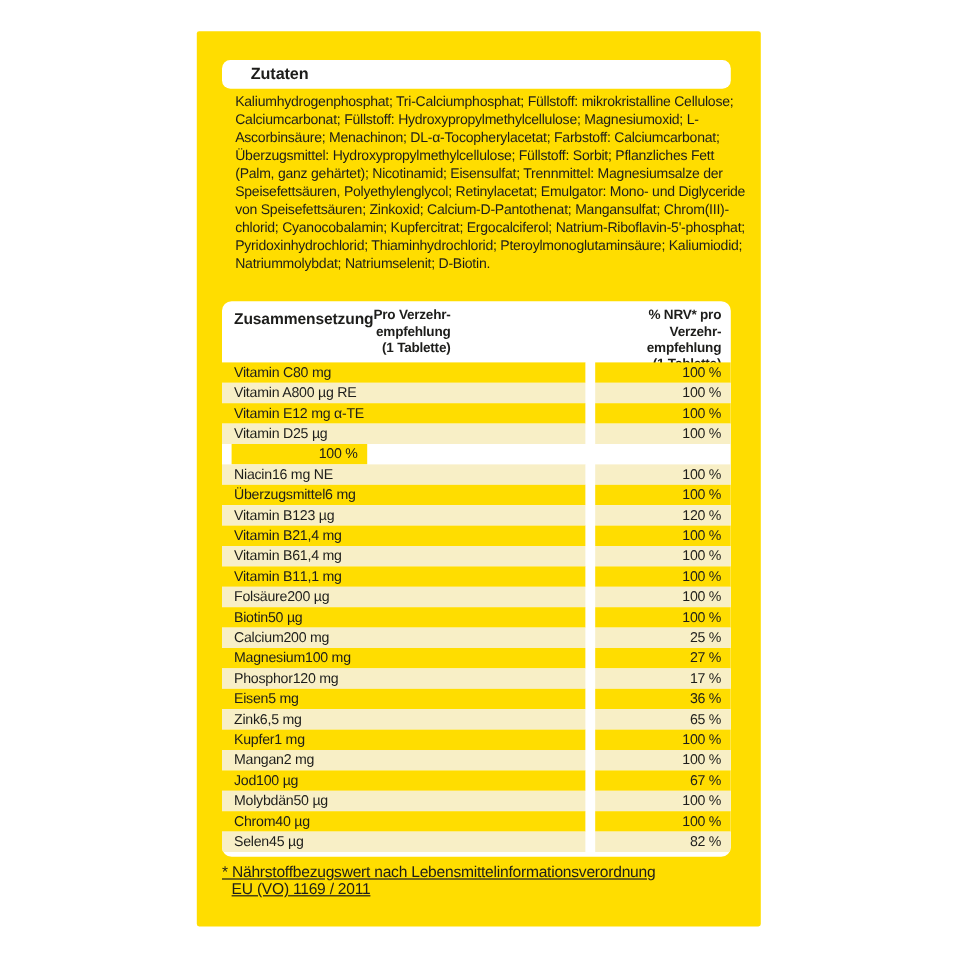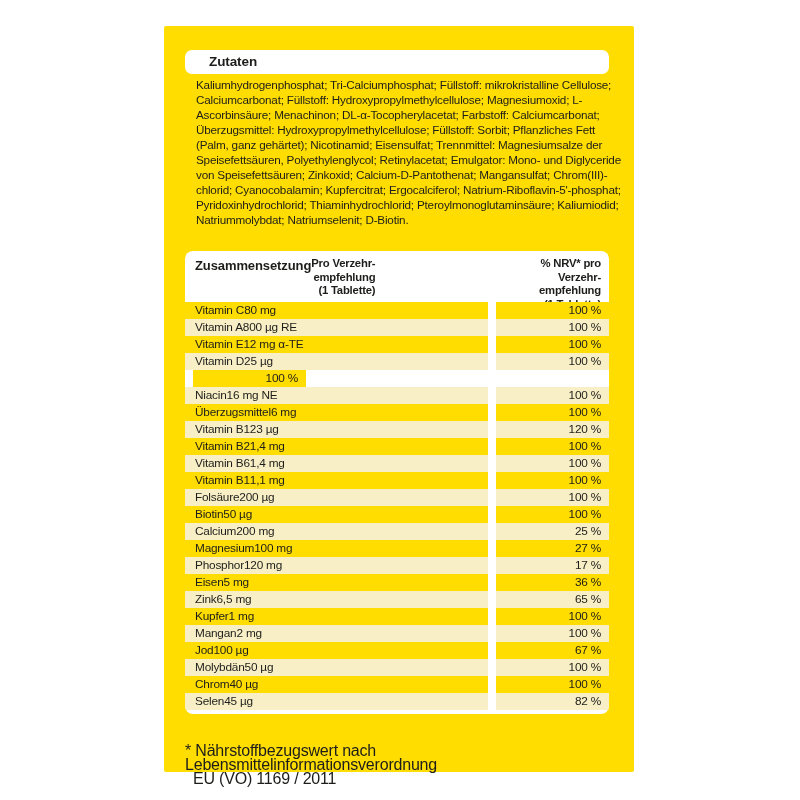--- a/index.html
+++ b/index.html
@@ -119,25 +119,26 @@
   .comp-row.odd  .zoneA, .comp-row.odd  .zoneB { background: var(--panel-yellow, #FFDD00); }
   .comp-row.even .zoneA, .comp-row.even .zoneB { background: var(--row-cream, #F8EFC6); }
   .comp-row .zoneA { align-items: center; }
   .comp-row .zoneB { line-height: 17px; }
   .rname { white-space: nowrap; }
   .ramt  { white-space: nowrap; }
   
   .footnote {
     position: absolute;
     left: 21px;
-    top: 718px;
+    top: 694px;
     width: 424px;
-    font-size: 16px;
+    font-size: 13px;
     line-height: 14px;
     letter-spacing: -0.2px;
+    text-decoration: underline;
   }
   .footnote .line2 { margin-left: 8px; }
 </style>
 </head>
 <body>
 
 <div class="page">
   <div class="label-panel">
 
     <div class="white-box zutaten-box">

